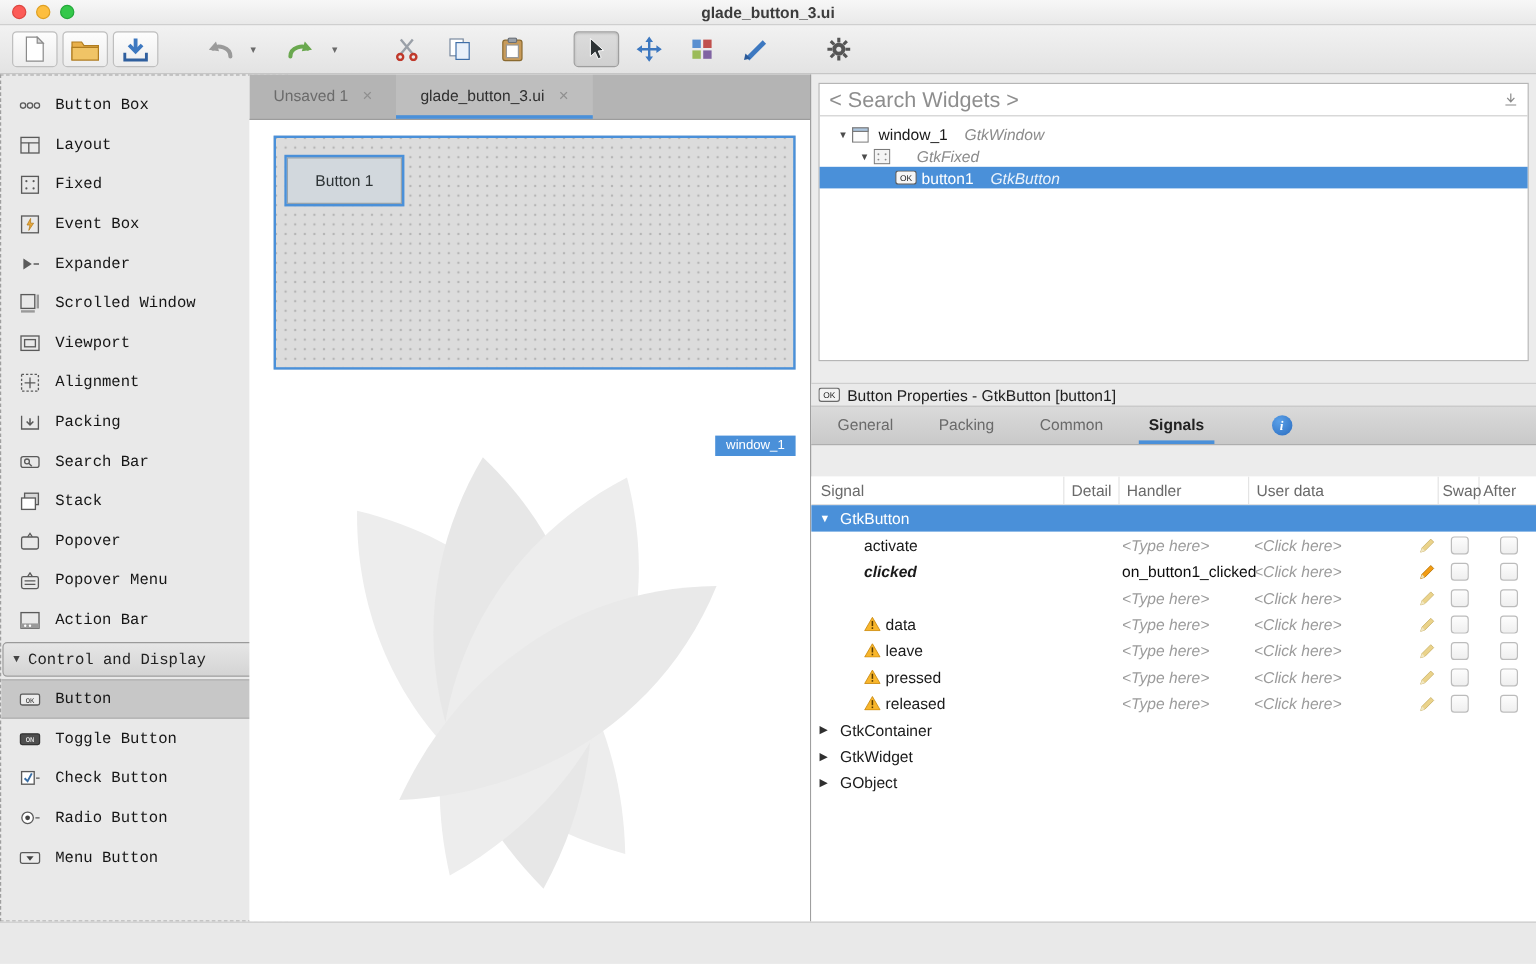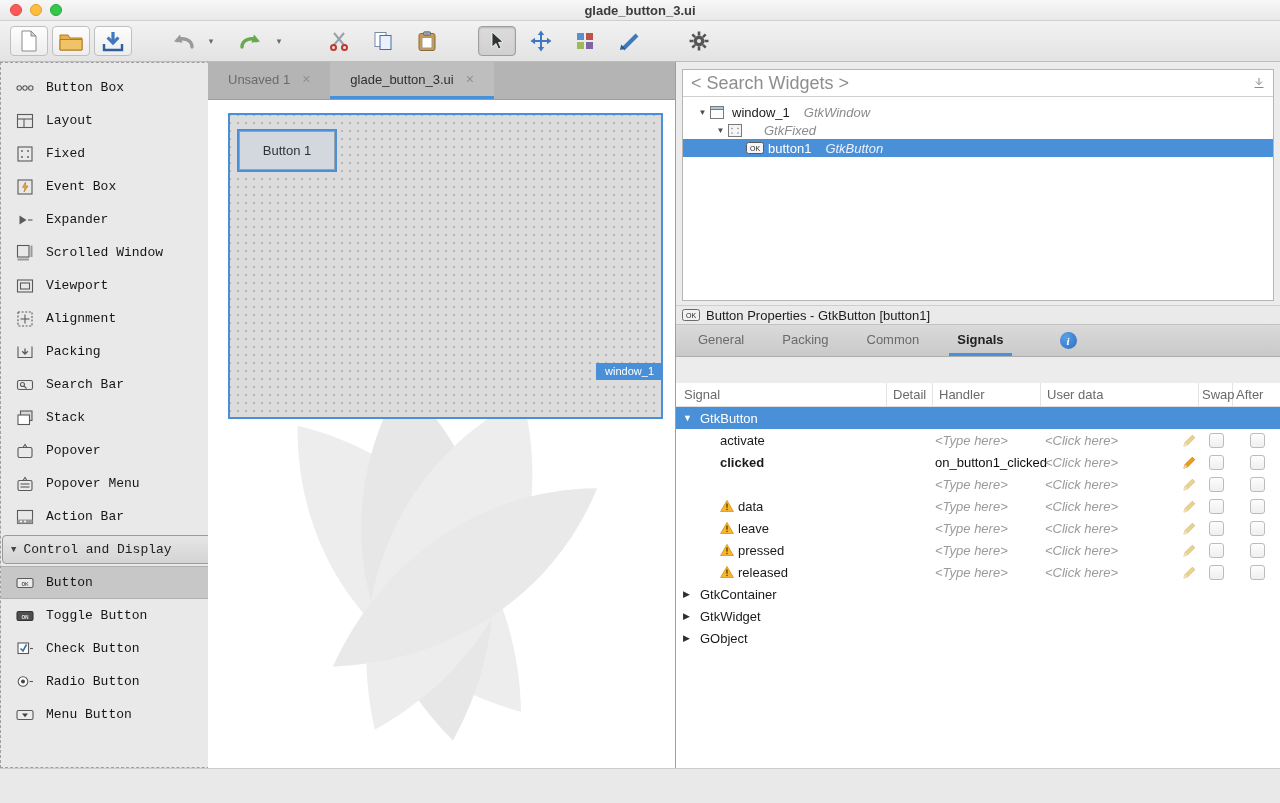--- a/index.html
+++ b/index.html
@@ -71,21 +71,21 @@
             display:flex; align-items:stretch; }
   .tab { display:flex; align-items:center; padding:0 20px; gap:12px; color:#6b6b6b;
          border-bottom:3px solid transparent; }
   .tab .x { color:#8f8f8f; font-size:14px; }
   .tab.active { background:rgba(255,255,255,.14); color:#2f2f2f; border-bottom:3px solid var(--accent); }
 
   
   .canvas { position:relative; width:100%; height:668px; background:#fff; overflow:hidden; }
   .watermark { position:absolute; left:5px; top:268px; pointer-events:none; }
   .design-window {
-    position:absolute; left:20px; top:13px; width:435px; height:306px;
+    position:absolute; left:20px; top:13px; width:435px; height:195px;
     border:2px solid var(--accent);
     background-color:#dcdcdc;
     background-image:radial-gradient(circle, #b5b5b5 1px, rgba(0,0,0,0) 1.3px);
     background-size:8px 8px; background-position:4px 4px;text-align:right;
   }
   .design-button {
     position:absolute; left:7px; top:14px; width:100px; height:43px;
     border:2px solid var(--accent); background:#d2d8dd;
     box-shadow:inset 0 0 0 1px #97a3ac;
     display:flex; align-items:center; justify-content:center; color:#2e3436;
@@ -104,21 +104,21 @@
   .tree { height:203px; padding-top:6px; }
   .tree-row { height:18px; display:flex; align-items:center; font-size:13px; }
   .tree-row .exp { width:15px; font-size:8px; color:#4c4c4c; text-align:center; flex:0 0 15px; }
   .tree-row .ticon { width:19px; display:flex; align-items:center; flex:0 0 19px; }
   .tree-row .tname { margin-left:3px; }
   .tree-row .ttype { margin-left:14px; font-style:italic; color:#8b8b8b; }
   .tree-row.sel { background:var(--accent); color:#fff; }
   .tree-row.sel .ttype { color:#eaf2fb; }
 
   
-  .prop-header { margin-top:4px; height:19px; display:flex; align-items:center; gap:6px;
+  .prop-header { margin-top:18px; height:19px; display:flex; align-items:center; gap:6px;
                  padding-left:6px; background:#eaeaea; border-top:1px solid #cfcfcf; color:#1d1d1d; }
   .prop-tabs { height:33px; background:linear-gradient(#dadada,#c9c9c9);
                border-top:1px solid #c2c2c2; border-bottom:1px solid #aeaeae;
                display:flex; align-items:stretch; padding-left:14px; }
   .ptab { display:flex; align-items:center; padding:0 8px; margin-right:22px; color:#6a6a6a;
           border-bottom:3px solid transparent; }
   .ptab.active { color:#222; font-weight:bold; border-bottom:3px solid var(--accent); }
   .info-badge { width:17px; height:17px; border-radius:50%; align-self:center; margin-left:26px;
                 background:radial-gradient(circle at 35% 30%, #5aa0e8, #2a6cc0);
                 color:#fff; font:italic bold 11px "Liberation Serif", serif;
@@ -135,21 +135,21 @@
   .cfull { grid-column:1 / 8; display:flex; align-items:center; height:100%; }
   .sig-group .tri { margin-left:7px; width:14px; font-size:9px; color:#2f2f2f; }
   .sig-group .gname { margin-left:3px; }
   .sig-group.sel { background:var(--accent); color:#fff; }
   .sig-group.sel .tri { color:#fff; }
   .sigcell { padding-left:44px; display:flex; align-items:center; height:100%; }
   .sigcell .warn { margin-right:4px; display:flex; }
   .c3 { padding-left:2px; } .c4 { padding-left:4px; }
   .ph { color:#9b9b9b; font-style:italic; }
   .hset { color:#0d0d0d; }
-  .b { font-weight:bold; }
+  .b { font-weight:bold;font-style:italic; }
   .ccenter { display:flex; justify-content:center; align-items:center; }
   .cb { width:15px; height:15px; border:1px solid #bcbcbc; border-radius:3px;
         background:linear-gradient(#fdfdfd,#efefef); display:inline-block; }
   .pencil { display:flex; opacity:.8; }
   .pencil.bright { opacity:1; }
 </style>
 </head>
 <body>
 
 <div class="titlebar">

